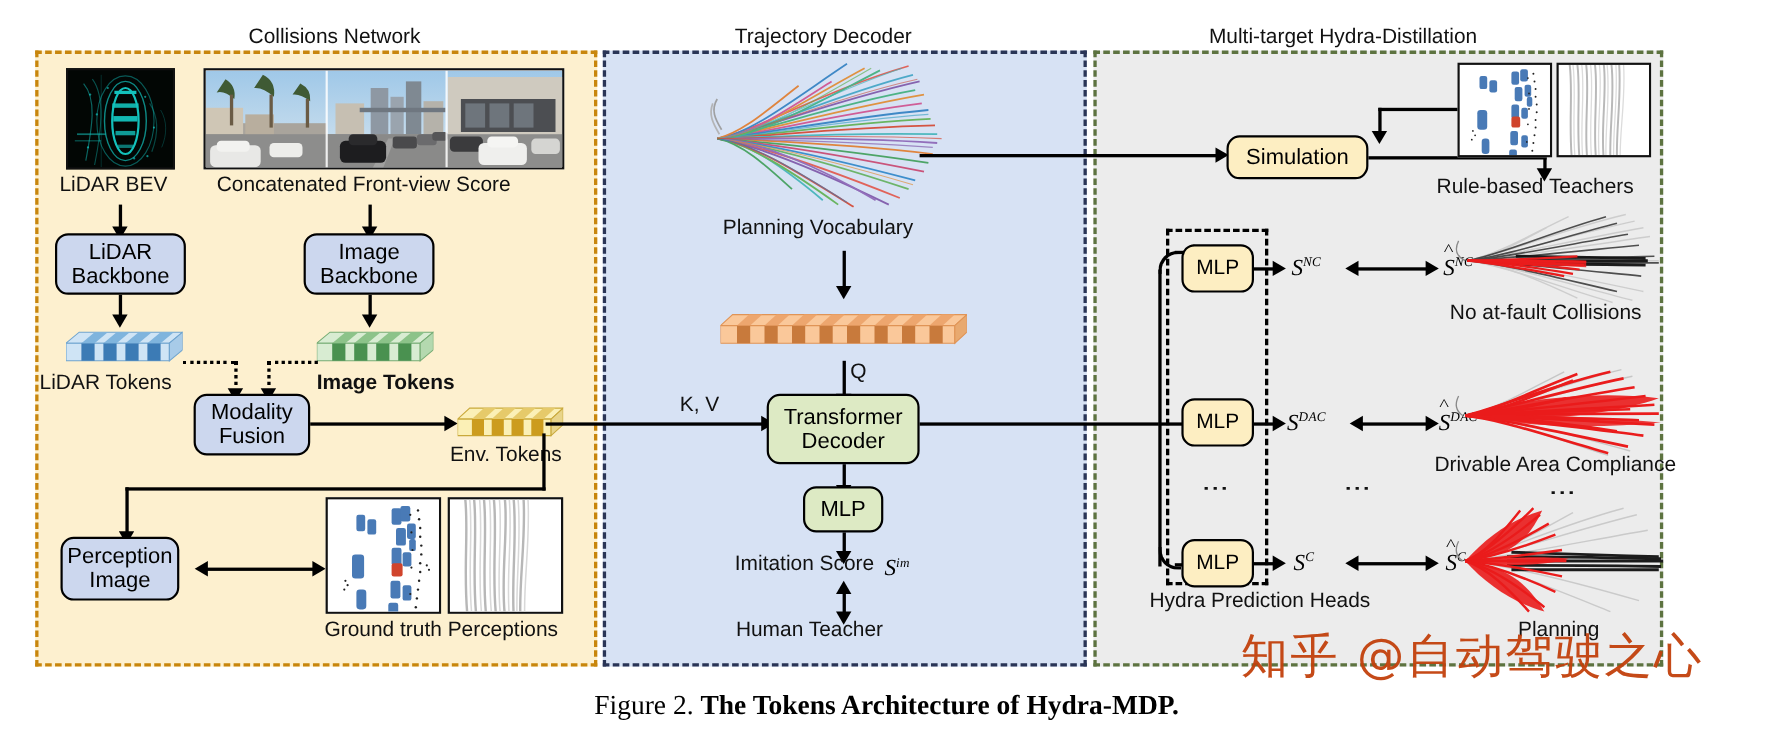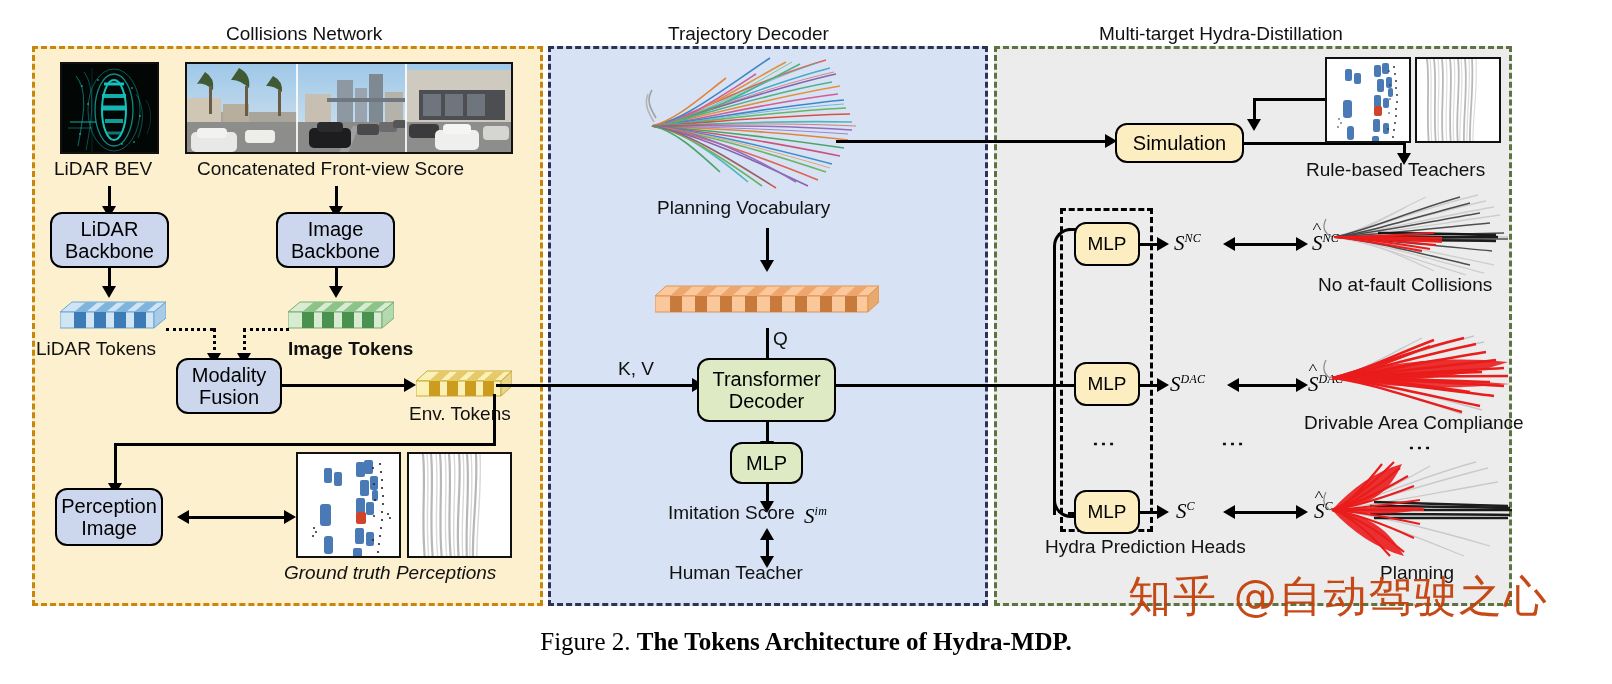--- a/index.html
+++ b/index.html
@@ -357,21 +357,21 @@
       <path d="M18 0 C21 30, 16 66, 20 106"></path>
       <path d="M27 0 C30 32, 25 68, 29 106"></path>
       <path d="M36 0 C39 30, 34 68, 38 106"></path>
       <path d="M45 0 C48 30, 42 70, 46 106"></path>
       <path d="M54 0 C57 34, 51 70, 54 106"></path>
       <path d="M62 0 C65 36, 60 72, 61 106"></path>
       <path d="M71 0 C73 38, 67 74, 68 106"></path>
     </g>
   </svg>
 </div>
-<div class="lbl" style="left:284px;top:562px;font-style:italic;">Ground truth Perceptions</div>
+<div class="lbl" style="left:295px;top:562px;">Ground truth Perceptions</div>
 
 <div class="imgframe noborder" style="left:630px;top:52px;width:240px;height:140px;background:transparent;">
   <svg width="240" height="140" viewBox="0 0 240 140">
     <g stroke-width="1.6" fill="none" opacity=".9">
       <path d="M22 74 C60 66, 120 30, 196 8" stroke="#e2564a"></path>
       <path d="M22 74 C60 68, 122 36, 200 16" stroke="#3fa3c4"></path>
       <path d="M22 74 C62 66, 126 40, 206 22" stroke="#7d56a8"></path>
       <path d="M22 74 C62 68, 124 44, 202 30" stroke="#3fae7a"></path>
       <path d="M22 74 C64 68, 128 48, 210 34" stroke="#e08a2e"></path>
       <path d="M22 74 C62 70, 126 52, 208 42" stroke="#cf4f8d"></path>

